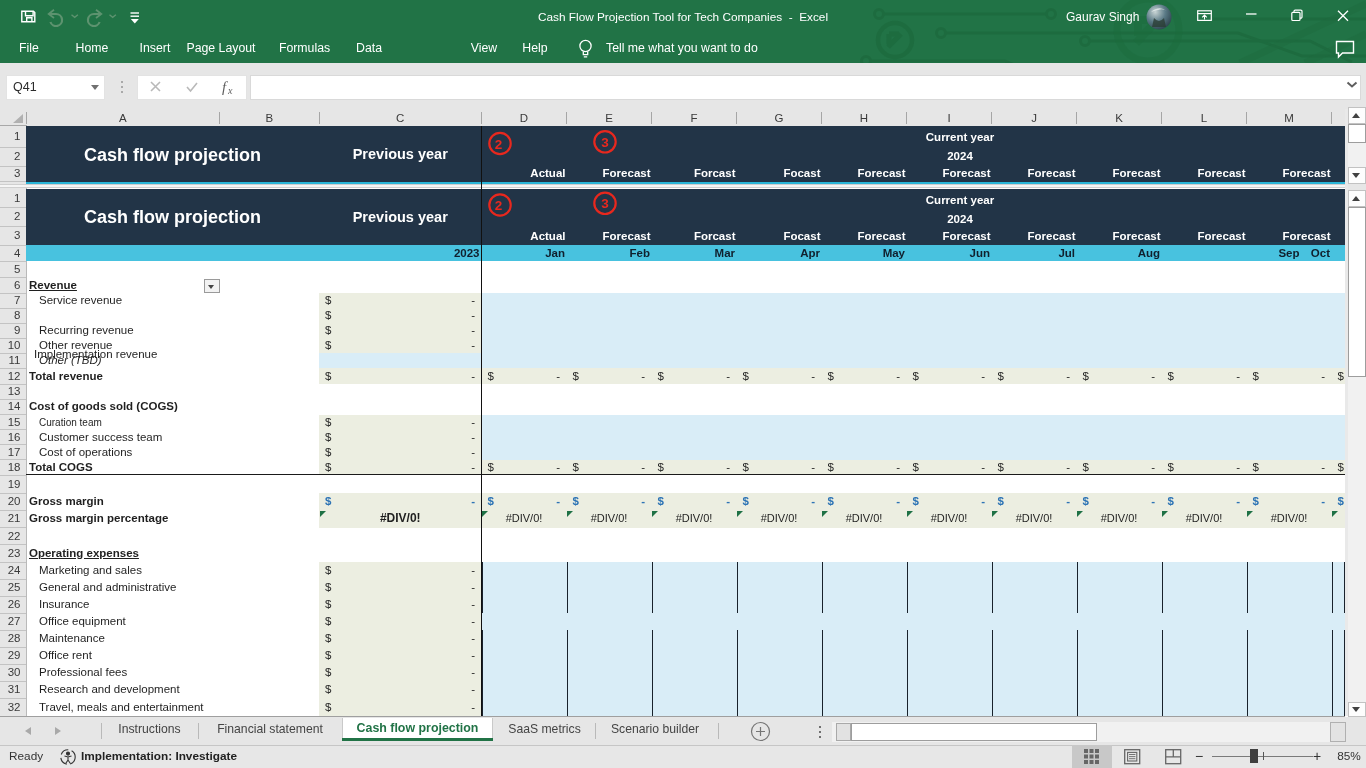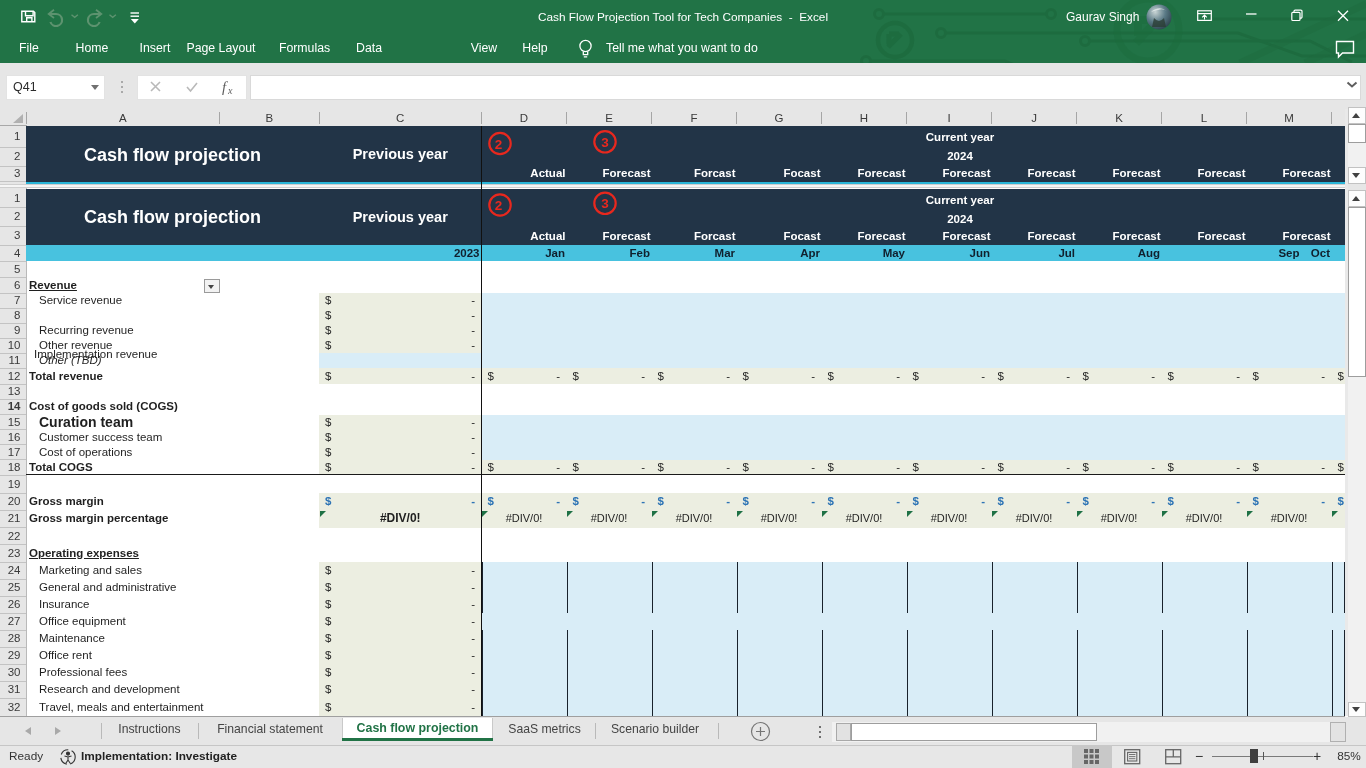--- a/index.html
+++ b/index.html
@@ -170,21 +170,21 @@
 <div style="position:absolute;top:323px;height:15px;line-height:15px;font-size:11.5px;color:#3a3a3a;font-weight:normal;white-space:nowrap;left:0px;width:20.5px;text-align:right;">9</div>
 <div style="position:absolute;left:0px;top:337.5px;width:26px;height:1px;background:#c3c3c3;"></div>
 <div style="position:absolute;top:338px;height:15px;line-height:15px;font-size:11.5px;color:#3a3a3a;font-weight:normal;white-space:nowrap;left:0px;width:20.5px;text-align:right;">10</div>
 <div style="position:absolute;left:0px;top:352.5px;width:26px;height:1px;background:#c3c3c3;"></div>
 <div style="position:absolute;top:353px;height:15px;line-height:15px;font-size:11.5px;color:#3a3a3a;font-weight:normal;white-space:nowrap;left:0px;width:20.5px;text-align:right;">11</div>
 <div style="position:absolute;left:0px;top:367.5px;width:26px;height:1px;background:#c3c3c3;"></div>
 <div style="position:absolute;top:368px;height:16px;line-height:16px;font-size:11.5px;color:#3a3a3a;font-weight:normal;white-space:nowrap;left:0px;width:20.5px;text-align:right;">12</div>
 <div style="position:absolute;left:0px;top:383.5px;width:26px;height:1px;background:#c3c3c3;"></div>
 <div style="position:absolute;top:384px;height:15px;line-height:15px;font-size:11.5px;color:#3a3a3a;font-weight:normal;white-space:nowrap;left:0px;width:20.5px;text-align:right;">13</div>
 <div style="position:absolute;left:0px;top:398.5px;width:26px;height:1px;background:#c3c3c3;"></div>
-<div style="position:absolute;top:399px;height:15.5px;line-height:15.5px;font-size:11.5px;color:#3a3a3a;font-weight:bold;white-space:nowrap;left:0px;width:20.5px;text-align:right;">14</div>
+<div style="position:absolute;top:399px;height:15.5px;line-height:15.5px;font-size:11.5px;color:#3a3a3a;font-weight:normal;white-space:nowrap;left:0px;width:20.5px;text-align:right;">14</div>
 <div style="position:absolute;left:0px;top:414.0px;width:26px;height:1px;background:#c3c3c3;"></div>
 <div style="position:absolute;top:414.5px;height:15.0px;line-height:15.0px;font-size:11.5px;color:#3a3a3a;font-weight:normal;white-space:nowrap;left:0px;width:20.5px;text-align:right;">15</div>
 <div style="position:absolute;left:0px;top:429.0px;width:26px;height:1px;background:#c3c3c3;"></div>
 <div style="position:absolute;top:429.5px;height:15.0px;line-height:15.0px;font-size:11.5px;color:#3a3a3a;font-weight:normal;white-space:nowrap;left:0px;width:20.5px;text-align:right;">16</div>
 <div style="position:absolute;left:0px;top:444.0px;width:26px;height:1px;background:#c3c3c3;"></div>
 <div style="position:absolute;top:444.5px;height:15.0px;line-height:15.0px;font-size:11.5px;color:#3a3a3a;font-weight:normal;white-space:nowrap;left:0px;width:20.5px;text-align:right;">17</div>
 <div style="position:absolute;left:0px;top:459.0px;width:26px;height:1px;background:#c3c3c3;"></div>
 <div style="position:absolute;top:459.5px;height:15.5px;line-height:15.5px;font-size:11.5px;color:#3a3a3a;font-weight:normal;white-space:nowrap;left:0px;width:20.5px;text-align:right;">18</div>
 <div style="position:absolute;left:0px;top:474.5px;width:26px;height:1px;background:#c3c3c3;"></div>
 <div style="position:absolute;top:475px;height:18px;line-height:18px;font-size:11.5px;color:#3a3a3a;font-weight:normal;white-space:nowrap;left:0px;width:20.5px;text-align:right;">19</div>
@@ -302,21 +302,21 @@
 <div style="position:absolute;left:481.5px;top:493px;width:863.5px;height:17px;background:#eceee1;"></div>
 <div style="position:absolute;left:481.5px;top:510px;width:863.5px;height:17.5px;background:#eceee1;"></div>
 <div style="position:absolute;top:277.5px;height:15.5px;line-height:15.5px;font-size:11.5px;color:#1f1f1f;font-weight:bold;white-space:nowrap;text-decoration:underline;left:29px;">Revenue</div>
 <div style="position:absolute;top:293px;height:15px;line-height:15px;font-size:11.5px;color:#1f1f1f;font-weight:normal;white-space:nowrap;left:39px;">Service revenue</div>
 <div style="position:absolute;top:308px;height:15px;line-height:15px;font-size:11.5px;color:#1f1f1f;font-weight:normal;white-space:nowrap;left:34px;margin-top:39px;">Implementation revenue</div>
 <div style="position:absolute;top:323px;height:15px;line-height:15px;font-size:11.5px;color:#1f1f1f;font-weight:normal;white-space:nowrap;left:39px;">Recurring revenue</div>
 <div style="position:absolute;top:338px;height:15px;line-height:15px;font-size:11.5px;color:#1f1f1f;font-weight:normal;white-space:nowrap;left:39px;">Other revenue</div>
 <div style="position:absolute;top:353px;height:15px;line-height:15px;font-size:11.5px;color:#1f1f1f;font-weight:normal;white-space:nowrap;left:39px;font-style:italic;">Other (TBD)</div>
 <div style="position:absolute;top:368px;height:16px;line-height:16px;font-size:11.5px;color:#1f1f1f;font-weight:bold;white-space:nowrap;left:29px;">Total revenue</div>
 <div style="position:absolute;top:399px;height:15.5px;line-height:15.5px;font-size:11.5px;color:#1f1f1f;font-weight:bold;white-space:nowrap;left:29px;">Cost of goods sold (COGS)</div>
-<div style="position:absolute;top:414.5px;height:15.0px;line-height:15.0px;font-size:14px;color:#1f1f1f;font-weight:bold;white-space:nowrap;left:39px;">Curation team</div>
+<div style="position:absolute;top:414.5px;height:15.0px;line-height:15.0px;font-size:10px;color:#1f1f1f;font-weight:normal;white-space:nowrap;left:39px;">Curation team</div>
 <div style="position:absolute;top:429.5px;height:15.0px;line-height:15.0px;font-size:11.5px;color:#1f1f1f;font-weight:normal;white-space:nowrap;left:39px;">Customer success team</div>
 <div style="position:absolute;top:444.5px;height:15.0px;line-height:15.0px;font-size:11.5px;color:#1f1f1f;font-weight:normal;white-space:nowrap;left:39px;">Cost of operations</div>
 <div style="position:absolute;top:459.5px;height:15.5px;line-height:15.5px;font-size:11.5px;color:#1f1f1f;font-weight:bold;white-space:nowrap;left:29px;">Total COGS</div>
 <div style="position:absolute;top:493px;height:17px;line-height:17px;font-size:11.5px;color:#1f1f1f;font-weight:bold;white-space:nowrap;left:29px;">Gross margin</div>
 <div style="position:absolute;top:510px;height:17.5px;line-height:17.5px;font-size:11.5px;color:#1f1f1f;font-weight:bold;white-space:nowrap;left:29px;">Gross margin percentage</div>
 <div style="position:absolute;top:544.5px;height:17.5px;line-height:17.5px;font-size:11.5px;color:#1f1f1f;font-weight:bold;white-space:nowrap;text-decoration:underline;left:29px;">Operating expenses</div>
 <div style="position:absolute;top:562px;height:17px;line-height:17px;font-size:11.5px;color:#1f1f1f;font-weight:normal;white-space:nowrap;left:39px;">Marketing and sales</div>
 <div style="position:absolute;top:579px;height:17px;line-height:17px;font-size:11.5px;color:#1f1f1f;font-weight:normal;white-space:nowrap;left:39px;">General and administrative</div>
 <div style="position:absolute;top:596px;height:17px;line-height:17px;font-size:11.5px;color:#1f1f1f;font-weight:normal;white-space:nowrap;left:39px;">Insurance</div>
 <div style="position:absolute;top:613px;height:17px;line-height:17px;font-size:11.5px;color:#1f1f1f;font-weight:normal;white-space:nowrap;left:39px;">Office equipment</div>

